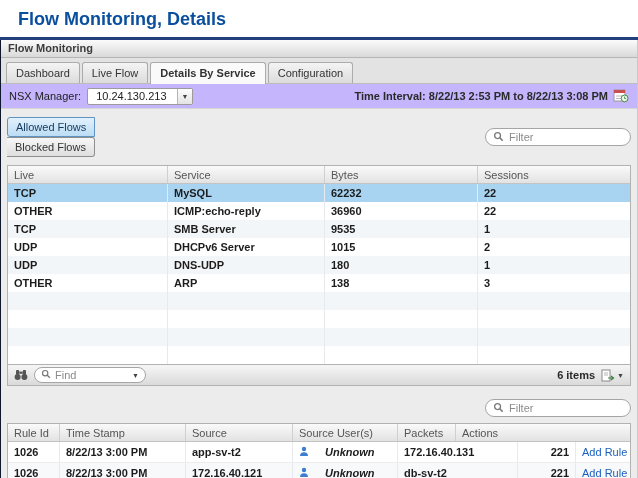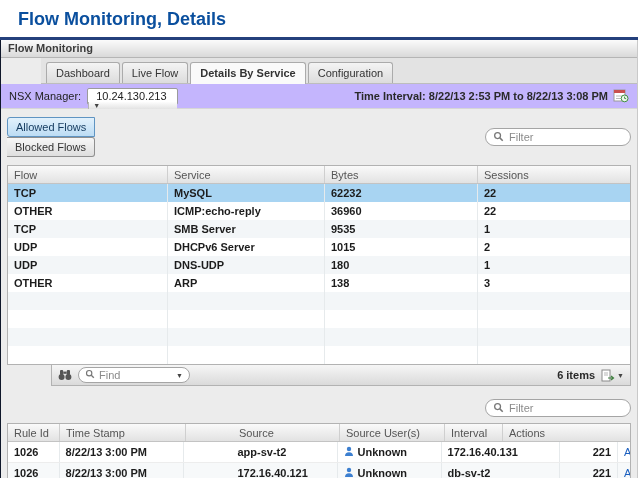--- a/index.html
+++ b/index.html
@@ -5,26 +5,26 @@
   * { box-sizing: border-box; margin: 0; padding: 0; }
   html, body { width: 638px; height: 478px; overflow: hidden; }
   body { font-family: "Liberation Sans", sans-serif; font-size: 11px; color: #222; background: #fff; }
 
   .page-title { color: #0a4f9e; font-weight: bold; font-size: 18px; padding: 9px 0 7px 18px; }
   .title-rule { height: 3px; background: #24407c; }
 
   .panel { background: #ececec; border-left: 1px solid #0f172a; border-right: 1px solid #c9c9c9; padding-bottom: 8px; }
   .win-header { height: 18px; line-height: 17px; background: linear-gradient(#fbfbfb, #d9d9d9); border-bottom: 1px solid #b5b5b5; font-weight: bold; color: #3c3c3c; padding-left: 7px; }
 
-  .tabbar { display: flex; align-items: flex-end; gap: 2px; padding: 5px 0 0 5px; background: #e3e3e3; border-bottom: 1px solid #bdbdbd; height: 26px; margin-left: 40px; }
+  .tabbar { display: flex; align-items: flex-end; gap: 2px; padding: 5px 0 0 5px; background: #e3e3e3; border-bottom: 1px solid #bdbdbd; height: 26px; }
   .tab { padding: 4px 9px; background: linear-gradient(#f4f4f4, #dcdcdc); border: 1px solid #ababab; border-bottom: none; border-radius: 3px 3px 0 0; color: #333; cursor: default; white-space: nowrap; }
   .tab.active { background: #fafafa; font-weight: bold; margin-bottom: -1px; padding-bottom: 5px; }
 
   .nsx-row { display: flex; align-items: center; height: 25px; padding: 0 8px; background: #c4b5fd; border-bottom: 1px solid #d6d6d6; }
-  .dropdown { display: flex; align-items: stretch; border: 1px solid #9b9b9b; border-radius: 2px; background: #fff; margin-left: 6px; height: 17px; flex-direction: column; }
+  .dropdown { display: flex; align-items: stretch; border: 1px solid #9b9b9b; border-radius: 2px; background: #fff; margin-left: 6px; height: 17px; }
   .dropdown .dd-value { padding: 1px 10px 0 8px; }
   .dropdown .dd-btn { border-left: 1px solid #b5b5b5; background: linear-gradient(#fdfdfd, #e3e3e3); padding: 0 4px; font-size: 7px; color: #444; display: flex; align-items: center; }
   .ti-group { margin-left: auto; display: flex; align-items: center; gap: 5px; }
   .ti-text { font-weight: bold; color: #2a2a2a; }
 
   .content { padding: 8px 6px 0 6px; }
   .toggle-row { display: flex; align-items: center; }
   .seg { display: flex; flex-direction: column; }
   .seg-btn { padding: 3px 8px; border: 1px solid #8f8f8f; background: linear-gradient(#f7f7f7, #dedede); color: #333; }
   .seg-btn.first { border-radius: 3px 0 0 3px; }
@@ -40,39 +40,39 @@
   .th { padding: 0 6px; border-right: 1px solid #cfcfcf; height: 100%; display: flex; align-items: center; }
   .th:last-child { border-right: none; }
   .trow { display: flex; height: 18px; align-items: center; }
   .tbody .trow:nth-child(odd) { background: #f3f6f8; }
   .trow.selected { background: #a8d4f2 !important; }
   .td { padding: 0 6px; border-right: 1px solid #e6eaec; height: 100%; display: flex; align-items: center; font-weight: bold; color: #1c1c1c; overflow: hidden; white-space: nowrap; }
   .td:last-child { border-right: none; }
 
   .c1 { width: 160px; } .c2 { width: 157px; } .c3 { width: 153px; } .c4 { flex: 1; }
 
-  .grid-footer { display: flex; align-items: center; gap: 6px; background: linear-gradient(#f6f6f6, #dadada); border: 1px solid #b2b2b2; border-top: none; height: 21px; padding: 0 6px; margin-left: 44px; }
+  .grid-footer { display: flex; align-items: center; gap: 6px; background: linear-gradient(#f6f6f6, #dadada); border: 1px solid #b2b2b2; border-top: none; height: 21px; padding: 0 6px; }
   .findbox { width: 112px; height: 16px; border: 1px solid #a5a5a5; border-radius: 8px; background: #fff; display: flex; align-items: center; padding: 0 6px; gap: 4px; }
   .findbox input { border: none; outline: none; width: 100%; font-size: 11px; font-family: "Liberation Sans", sans-serif; color: #444; background: transparent; }
   .findbox input::placeholder { color: #8b8b8b; opacity: 1; }
   .caret { font-size: 7px; color: #444; }
   .items-count { margin-left: auto; font-weight: bold; color: #2a2a2a; }
   .icon-btn { display: flex; align-items: center; gap: 2px; cursor: default; }
 
   .section-gap { height: 13px; }
   .filter-row2 { display: flex; padding: 0 6px; }
 
-  .r1 { width: 52px; } .r2 { width: 126px; } .r3 { width: 107px; margin-left: 47px; } .r4 { width: 105px; }
+  .r1 { width: 52px; } .r2 { width: 126px; } .r3 { width: 107px; } .r4 { width: 105px; }
   .r5 { width: 120px; } .r6 { width: 58px; } .r7 { flex: 1; }
   .rules .trow { height: 21px; }
   .rules .td.r6 { justify-content: flex-end; }
   .rules .tbody .trow:nth-child(odd) { background: #fff; }
   .rules .tbody .trow:nth-child(even) { background: #f7f9fa; }
   .rules .tbody .trow { border-bottom: 1px solid #ededed; }
-  .user-cell { gap: 4px; }
+  .user-cell { gap: 16px; font-style: italic; }
   .link { color: #1b5fbf; font-weight: normal; cursor: pointer; }
 </style>
 </head>
 <body>
 
 <div>
   <div class="page-title">Flow Monitoring, Details</div>
   <div class="title-rule"></div>
 
   <div class="panel">
@@ -120,21 +120,21 @@
                 <circle cx="5" cy="5" r="3.2" fill="none" stroke="#777" stroke-width="1.4"></circle>
                 <line x1="7.5" y1="7.5" x2="10.6" y2="10.6" stroke="#777" stroke-width="1.6"></line>
               </svg>
           </span>
           <input placeholder="Filter" style="">
         </div>
       </div>
 
       <div class="grid">
         <div class="thead">
-          <div class="th c1">Flow</div>
+          <div class="th c1">Live</div>
           <div class="th c2">Service</div>
           <div class="th c3">Bytes</div>
           <div class="th c4">Sessions</div>
         </div>
         <div class="tbody">
           <div class="trow selected">
             <div class="td c1">TCP</div>
             <div class="td c2">MySQL</div>
             <div class="td c3">62232</div>
             <div class="td c4">22</div>
@@ -243,21 +243,21 @@
       </div>
     </div>
 
     <div class="content" style="padding-top:6px;">
       <div class="grid rules" style="margin-top:0;">
         <div class="thead">
           <div class="th r1">Rule Id</div>
           <div class="th r2">Time Stamp</div>
           <div class="th r3">Source</div>
           <div class="th r4">Source User(s)</div>
-          <div class="th r6">Interval</div>
+          <div class="th r6">Packets</div>
           <div class="th r7">Actions</div>
         </div>
         <div class="tbody">
           <div class="trow">
             <div class="td r1">1026</div>
             <div class="td r2">8/22/13 3:00 PM</div>
             <div class="td r3">app-sv-t2</div>
             <div class="td r4 user-cell">
               <span>
                 <svg width="10" height="11" viewBox="0 0 10 11">

